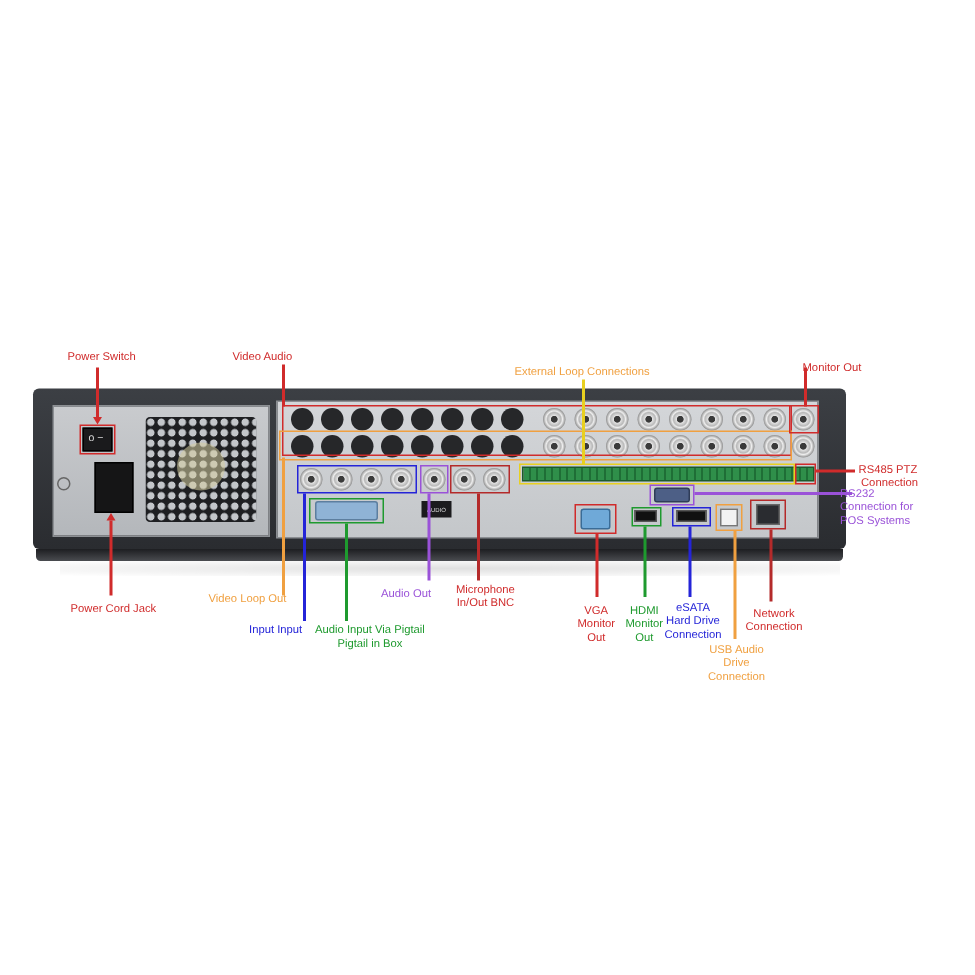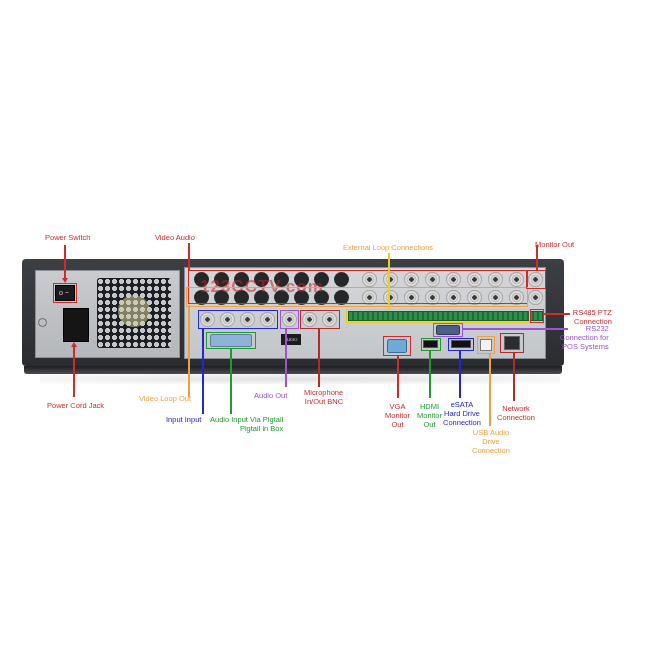--- a/index.html
+++ b/index.html
@@ -1,21 +1,21 @@
 <!DOCTYPE html>
 <html><head>
 <meta charset="utf-8">
 <style>
   * { box-sizing: border-box; margin: 0; padding: 0; }
   html, body { width: 650px; height: 650px; background: #ffffff; overflow: hidden; }
   body { position: relative; font-family: "Liberation Sans", sans-serif; }
   .stage { position: absolute; left: 0; top: 0; width: 650px; height: 650px; }
 
   .lbl { position: absolute; font-size: 7.5px; line-height: 9px; white-space: nowrap; text-align: center; }
-  .lbl.left { text-align: right; }
+  .lbl.left { text-align: center; }
   .line { position: absolute; }
   .arrow-down { position: absolute; width: 0; height: 0; border-left: 3px solid transparent; border-right: 3px solid transparent; }
   .arrow-up { position: absolute; width: 0; height: 0; border-left: 3px solid transparent; border-right: 3px solid transparent; }
 
   
   .chassis { position: absolute; left: 22px; top: 259px; width: 542px; height: 107px;
     background: linear-gradient(#3c3f44, #2a2c30); border-radius: 4px; }
   .chassis-bottom { position: absolute; left: 24px; top: 366px; width: 538px; height: 8px;
     background: linear-gradient(#1d1e21, #4a4c50); border-radius: 0 0 3px 3px; }
   .shadow { position: absolute; left: 40px; top: 374px; width: 520px; height: 10px;
@@ -103,21 +103,20 @@
       <div class="bnc" style="left:383px;top:290px"></div>
     <div class="bnc" style="left:404px;top:290px"></div>
       <div class="bnc" style="left:425px;top:290px"></div>
     <div class="bnc" style="left:446px;top:290px"></div>
       <div class="bnc" style="left:467px;top:290px"></div>
     <div class="bnc" style="left:488px;top:290px"></div>
       <div class="bnc" style="left:509px;top:290px"></div>
     <div class="bnc" style="left:528px;top:272px"></div>
     <div class="bnc" style="left:528px;top:290px"></div>
   </div>
-  <div class="watermark">123CCTV.com</div>
 
   <div>
     <div class="bnc" style="left:200px;top:312px"></div>
       <div class="bnc" style="left:220px;top:312px"></div>
     <div class="bnc" style="left:240px;top:312px"></div>
       <div class="bnc" style="left:260px;top:312px"></div>
     <div class="bnc" style="left:282px;top:312px"></div>
     <div class="bnc" style="left:302px;top:312px"></div>
     <div class="bnc" style="left:322px;top:312px"></div>
   </div>
@@ -170,21 +169,21 @@
 
   <div class="lbl" style="left:45px;top:233px;color:#d02b2b">Power Switch</div>
   <div class="lbl" style="left:155px;top:233px;color:#d02b2b">Video Audio</div>
   <div class="lbl" style="left:343px;top:243px;color:#f0a040">External Loop Connections</div>
   <div class="lbl" style="left:535px;top:240px;color:#d02b2b">Monitor Out</div>
 
   <div class="lbl left" style="left:572px;top:308px;color:#d02b2b">
     <div>RS485 PTZ</div>
     <div style="padding-left:2px">Connection</div>
   </div>
-  <div class="lbl left" style="left:560px;top:324px;color:#9a52d8;text-align:right">
+  <div class="lbl left" style="left:560px;top:324px;color:#9a52d8;text-align:left">
     <div>RS232</div>
     <div>Connection for</div>
     <div>POS Systems</div>
   </div>
 
   <div class="lbl" style="left:47px;top:401px;color:#d02b2b">Power Cord Jack</div>
   <div class="lbl" style="left:139px;top:394px;color:#f0a040">Video Loop Out</div>
   <div class="lbl" style="left:166px;top:415px;color:#2424d8">Input Input</div>
   <div class="lbl left" style="left:210px;top:415px;color:#1e9a2e">
     <div>Audio Input Via Pigtail</div>

